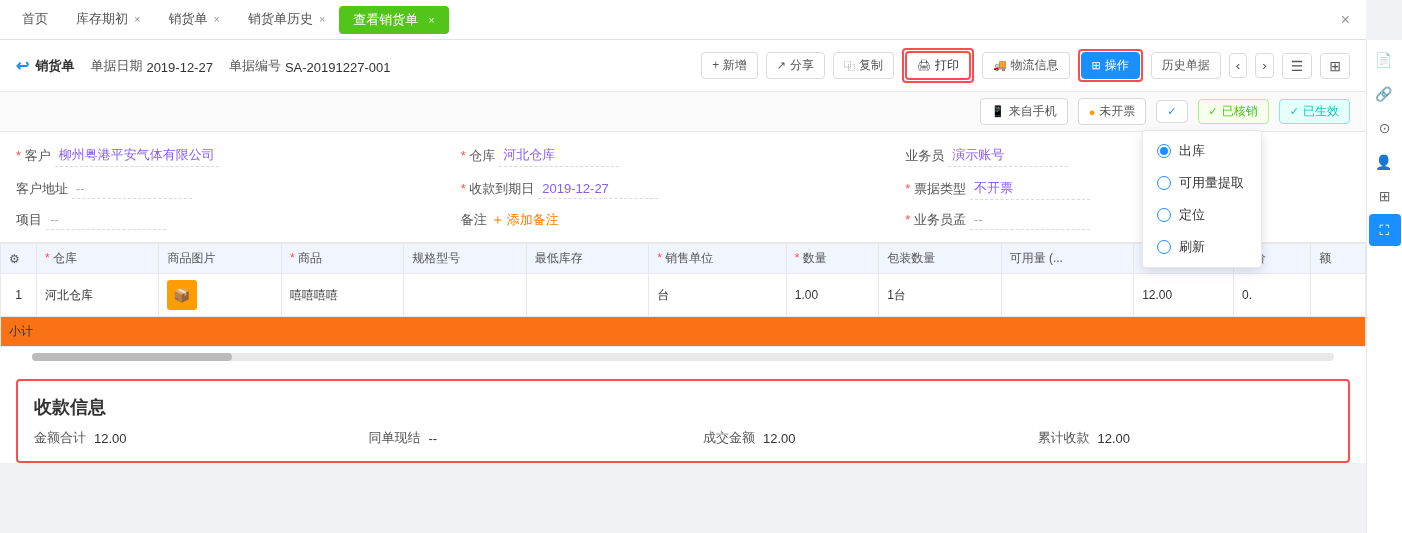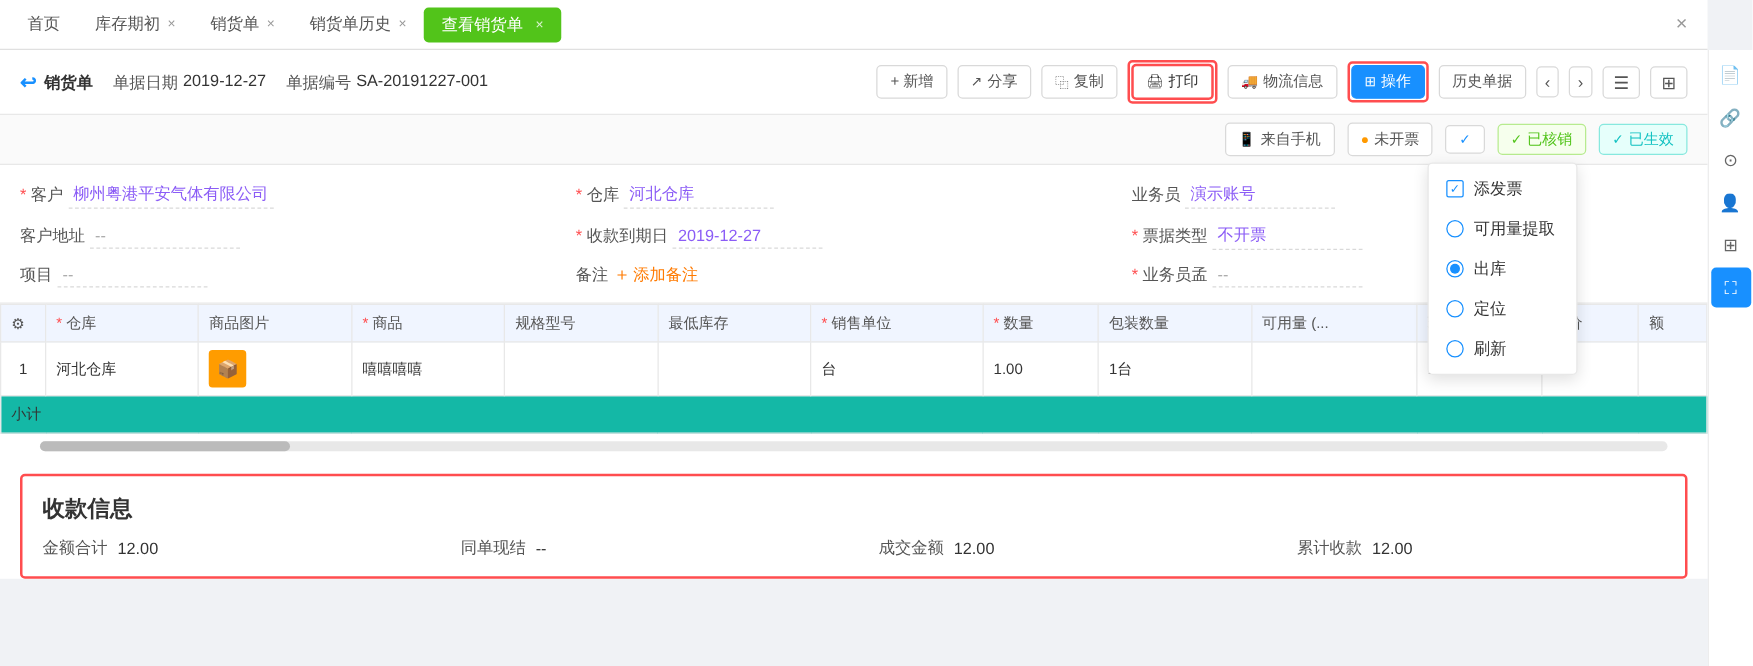--- a/index.html
+++ b/index.html
@@ -30,21 +30,21 @@
     .main-content { background: #fff; margin: 0; }
 
     
     .doc-header {
       display: flex; align-items: center; padding: 8px 16px;
       border-bottom: 1px solid #e8e8e8; gap: 16px;
     }
     .doc-title { display: flex; align-items: center; gap: 6px; font-weight: 600; color: #333; }
     .doc-title .icon { color: #1890ff; font-size: 16px; }
     .doc-meta { display: flex; align-items: center; gap: 16px; font-size: 13px; color: #555; }
-    .doc-meta-item { display: flex; align-items: flex-start; gap: 4px; }
+    .doc-meta-item { display: flex; align-items: flex-end; gap: 4px; }
     .doc-actions { margin-left: auto; display: flex; align-items: center; gap: 8px; }
     .doc-action-btn {
       display: flex; align-items: center; gap: 4px;
       padding: 4px 10px; border: 1px solid #d9d9d9; border-radius: 4px;
       background: #fff; font-size: 12px; color: #555; cursor: pointer;
       white-space: nowrap;
     }
     .doc-action-btn.active-tab { background: #1890ff; color: #fff; border-color: #1890ff; }
     .doc-action-btn.print-btn { border: 2px solid #ff4d4f; color: #333; }
     .btn-nav { padding: 4px 6px; border: 1px solid #d9d9d9; border-radius: 4px; background: #fff; cursor: pointer; color: #555; }
@@ -80,21 +80,21 @@
 
     
     .table-section { overflow-x: auto; }
     .data-table { width: 100%; border-collapse: collapse; font-size: 12px; }
     .data-table th {
       background: #f0f5ff; border: 1px solid #e8e8e8; padding: 6px 8px;
       font-weight: 500; color: #555; white-space: nowrap; text-align: left;
     }
     .data-table th.required::before { content: '* '; color: #ff4d4f; }
     .data-table td { border: 1px solid #e8e8e8; padding: 6px 8px; color: #333; white-space: nowrap; }
-    .data-table tr.subtotal td { background: #14b8a6; }
+    .data-table tr.subtotal td { background: #f97316; }
     .settings-col { width: 36px; text-align: center; color: #888; }
     .product-img { width: 30px; height: 30px; background: #ff9c00; border-radius: 3px; display: flex; align-items: center; justify-content: center; }
     .product-img-icon { color: #fff; font-size: 14px; }
 
     
     .table-scrollbar { height: 8px; background: #e8e8e8; border-radius: 4px; margin: 2px 16px; }
     .table-scrollbar-thumb { height: 8px; width: 200px; background: #bbb; border-radius: 4px; }
 
     
     .payment-section {
@@ -369,30 +369,26 @@
           <span class="payment-value">12.00</span>
         </div>
       </div>
     </div>
 
   </div>
 </div>
 
 <div class="dropdown-menu">
   <div class="dropdown-item">
-    <div class="di-checkbox checked"></div>
-    <span>添发票</span>
+    <div class="di-radio selected"></div>
+    <span>出库</span>
   </div>
   <div class="dropdown-item">
     <div class="di-radio"></div>
     <span>可用量提取</span>
-  </div>
-  <div class="dropdown-item">
-    <div class="di-radio selected"></div>
-    <span>出库</span>
   </div>
   <div class="dropdown-item">
     <div class="di-radio"></div>
     <span>定位</span>
   </div>
   <div class="dropdown-item">
     <div class="di-radio"></div>
     <span>刷新</span>
   </div>
 </div>

